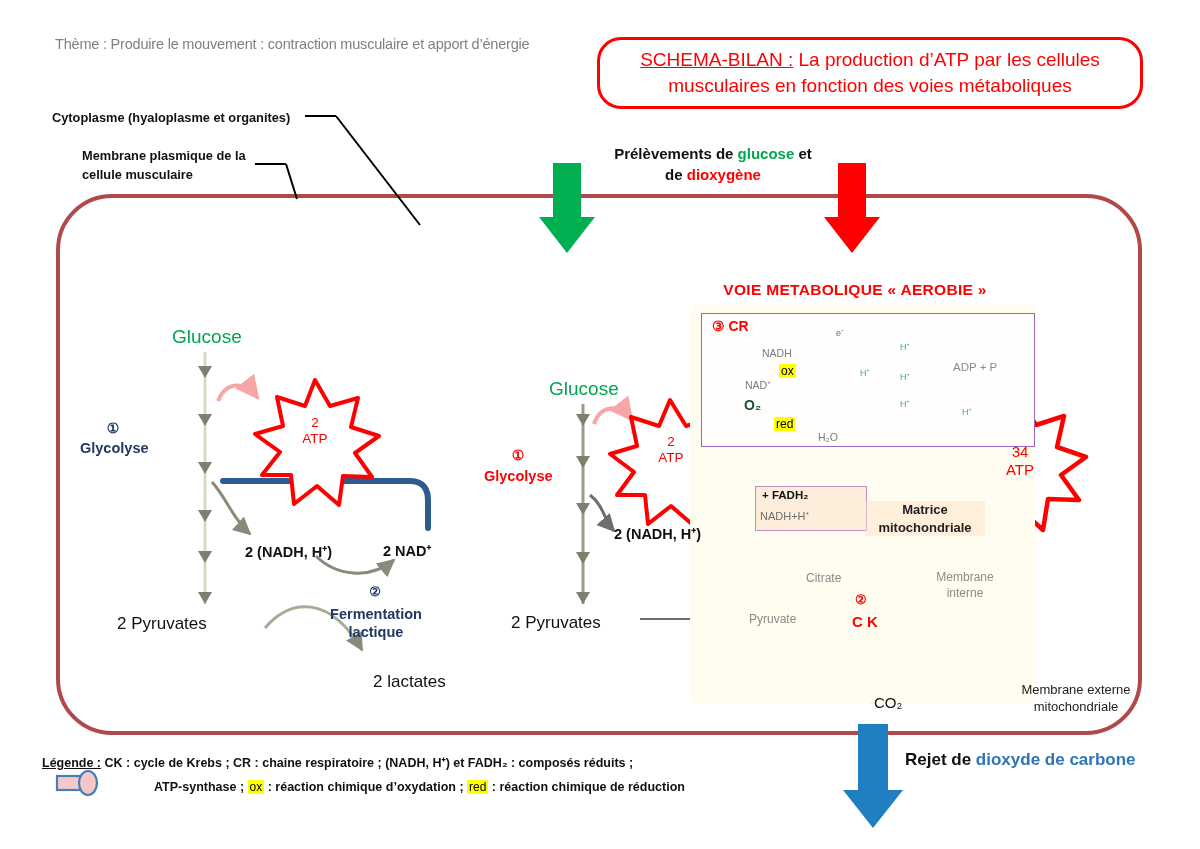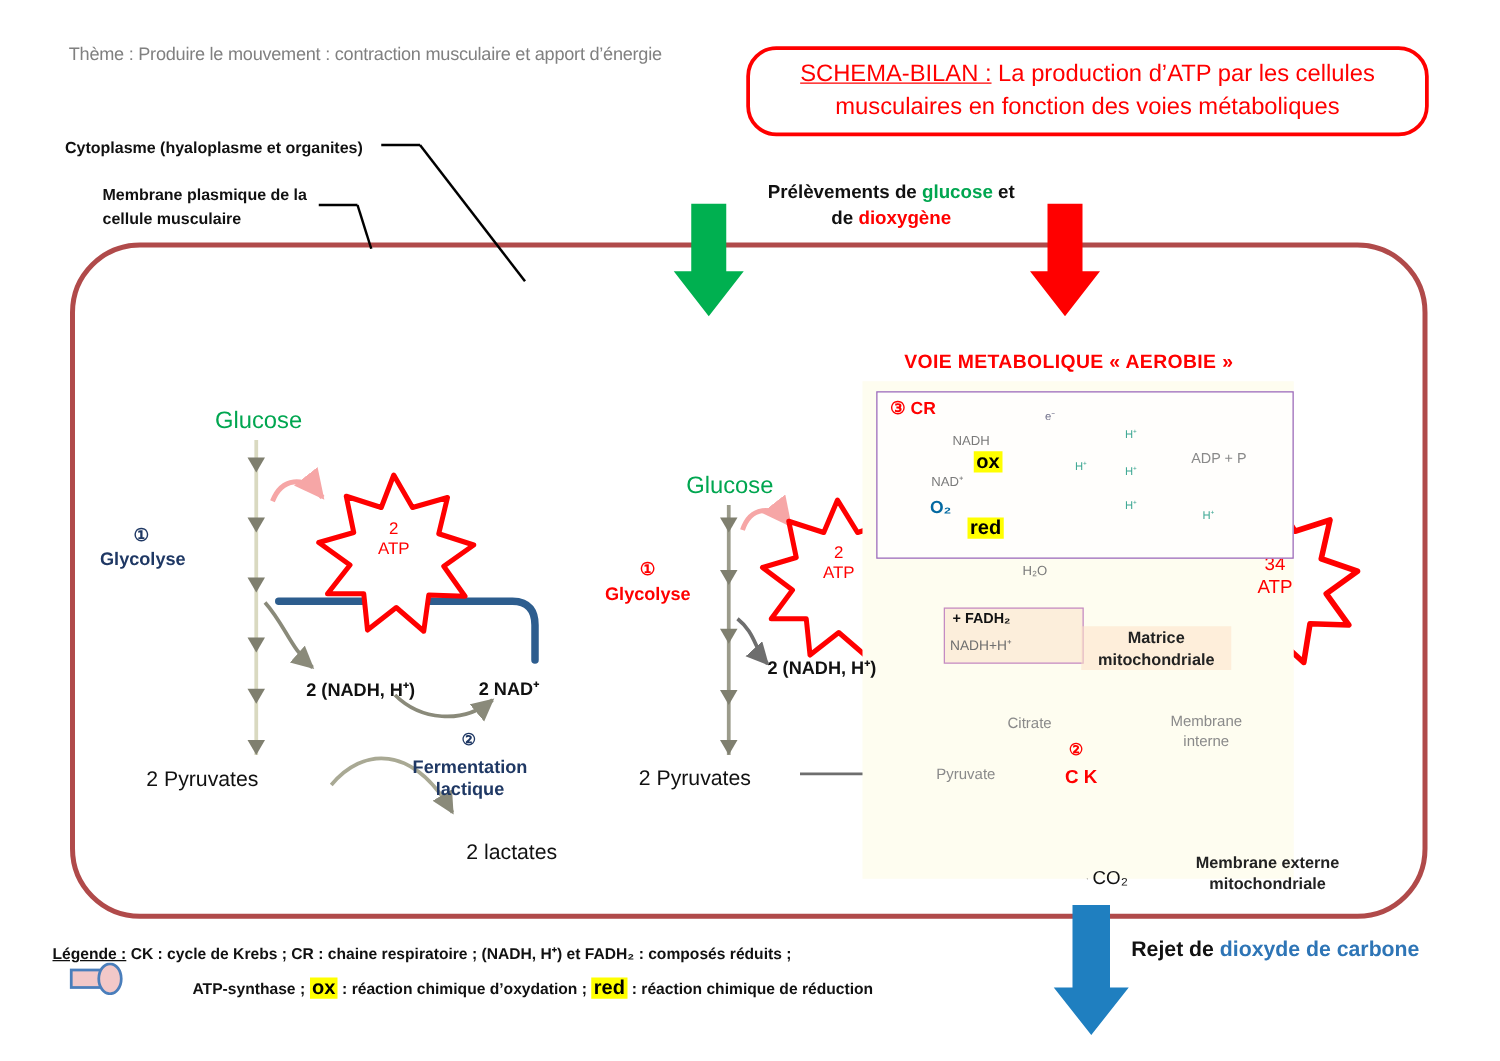--- a/index.html
+++ b/index.html
@@ -67,37 +67,37 @@
 
   
   .aer-bg{left:690px;top:305px;width:345px;height:398px;background:#FEFDF0;}
   .cr-box{left:701px;top:313px;width:334px;height:134px;border:1.8px solid #9966B8;background:#FFFEFC;box-sizing:border-box;}
   .cr-tag{left:712px;top:318px;font-size:14px;font-weight:bold;color:#FF0000;white-space:nowrap;}
   .cr-tag .circ{display:inline-block;}
 
   .sm{font-size:10.5px;color:#7a7a7a;white-space:nowrap;font-family:"Liberation Sans",sans-serif;}
   .t-nadh{left:762px;top:347px;}
   .t-nad{left:745px;top:378px;}
-  .t-h2o{left:818px;top:431px;font-size:10.5px;color:#7a7a7a;margin-top:20px;}
+  .t-h2o{left:818px;top:431px;font-size:10.5px;color:#7a7a7a;}
   .t-adp{left:953px;top:361px;font-size:11.5px;color:#8a8a8a;}
-  .t-o2{left:744px;top:397px;font-size:14px;color:#0369a1;font-weight:bold;}
-  .hl{background:#FFFF00;color:#000;font-weight:bold;font-size:16px;padding:0 2px;}
+  .t-o2{left:744px;top:397px;font-size:14px;color:#14532d;font-weight:bold;}
+  .hl{background:#FFFF00;color:#000;font-weight:normal;font-size:12px;padding:0 2px;}
   .t-ox{left:779px;top:361px;}
   .t-red{left:774px;top:414px;}
 
   .fadh-box{left:755px;top:486px;width:112px;height:45px;border:1.6px solid #C48BC4;background:rgba(250,210,180,.35);box-sizing:border-box;}
   .t-fadh{left:762px;top:489px;font-size:11.5px;color:#111;font-weight:700;white-space:nowrap;}
   .t-nadhh{left:760px;top:508px;font-size:11px;color:#6f6f6f;white-space:nowrap;}
   .t-matrice{left:865px;top:501px;width:120px;text-align:center;font-size:13px;color:#222;line-height:1.35;font-weight:600;background:rgba(253,225,200,.55);}
   .t-citrate{left:806px;top:571px;font-size:12px;color:#8a8a8a;white-space:nowrap;}
   .t-pyruvate{left:749px;top:612px;font-size:12px;color:#8a8a8a;white-space:nowrap;}
   .t-ck{left:852px;top:613px;font-size:15px;color:#FF0000;font-weight:bold;white-space:nowrap;}
   .t-ck-num{left:855px;top:592px;font-size:13px;color:#FF0000;font-weight:bold;}
   .t-mi{left:925px;top:570px;width:80px;text-align:center;font-size:12px;color:#8a8a8a;line-height:1.3;}
-  .t-me{left:949px;top:682px;width:130px;text-align:center;font-size:13px;color:#222;line-height:1.3;font-weight:700;}
+  .t-me{left:1011px;top:682px;width:130px;text-align:center;font-size:13px;color:#222;line-height:1.3;font-weight:400;}
 
   .star-txt{position:absolute;text-align:center;font-size:13.5px;color:#FF0000;line-height:1.2;}
 
   
   .legend{left:42px;top:752px;font-size:12.5px;color:#111;line-height:1.9;font-weight:600;}
   .legend u{text-decoration:underline;}
   .legend .l2{padding-left:112px;}
   .atpsyn{left:55px;top:770px;width:56px;height:26px;}
 </style>
 </head>

